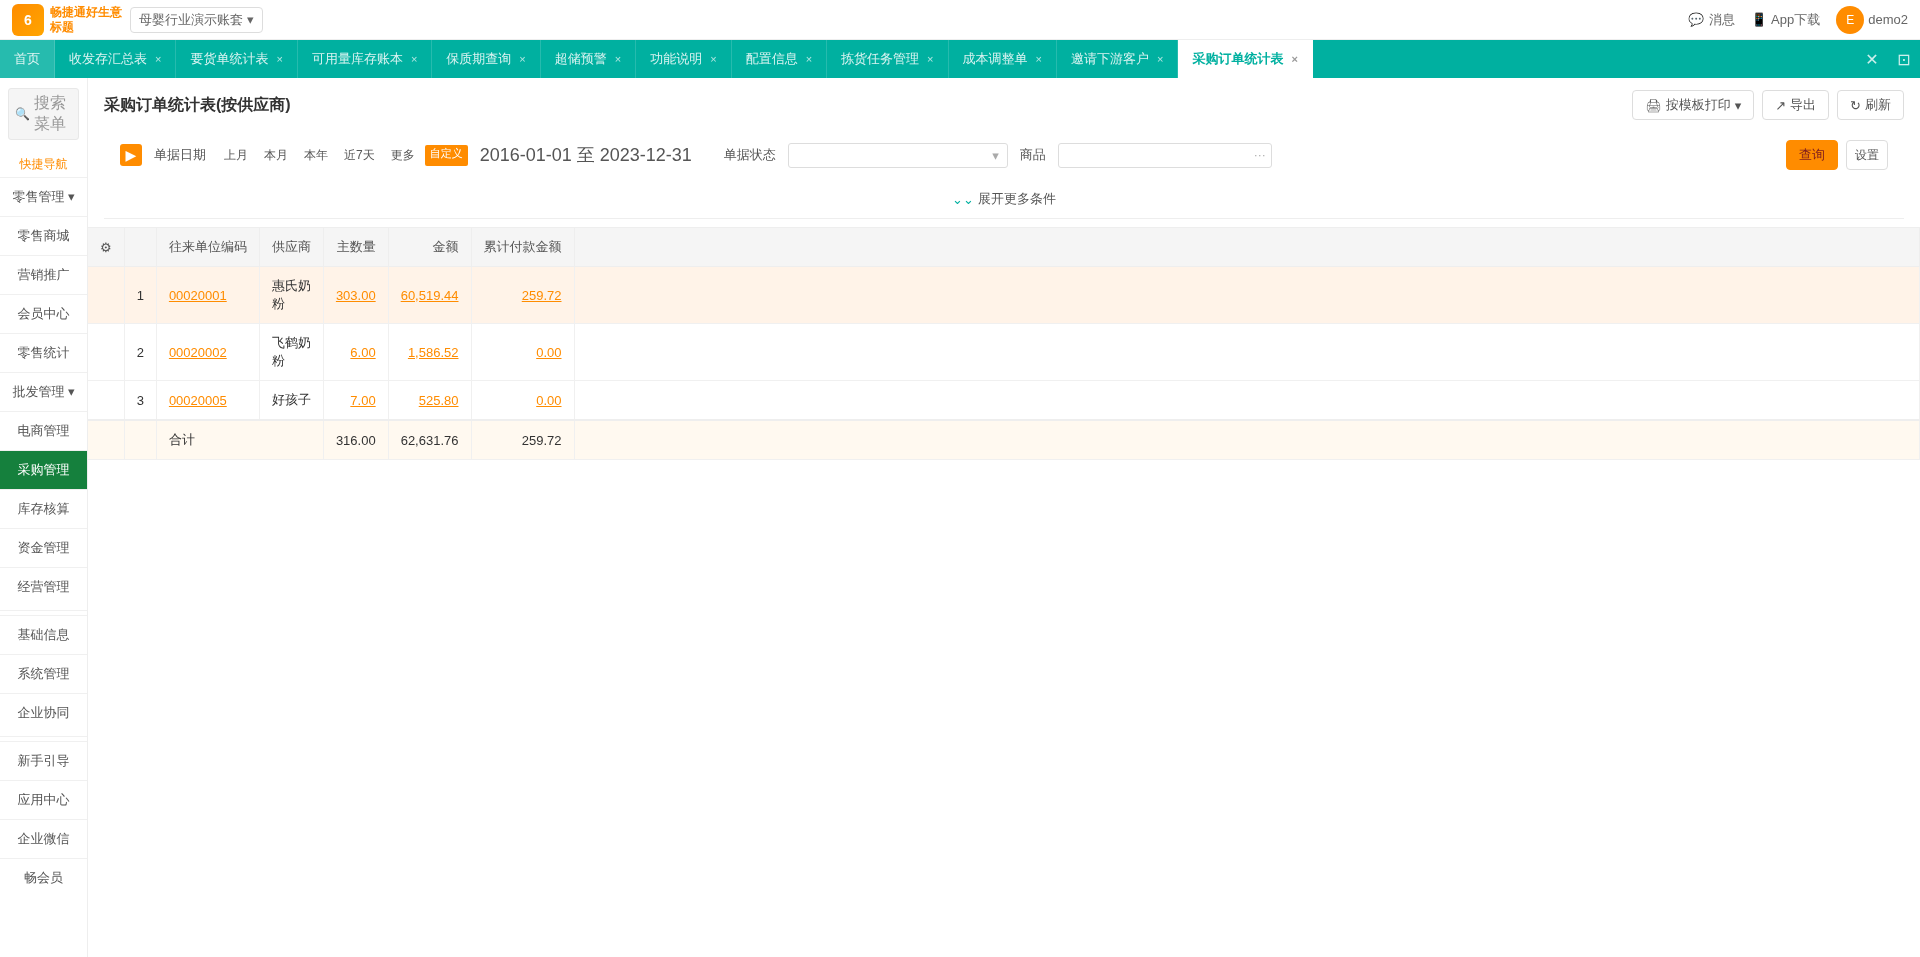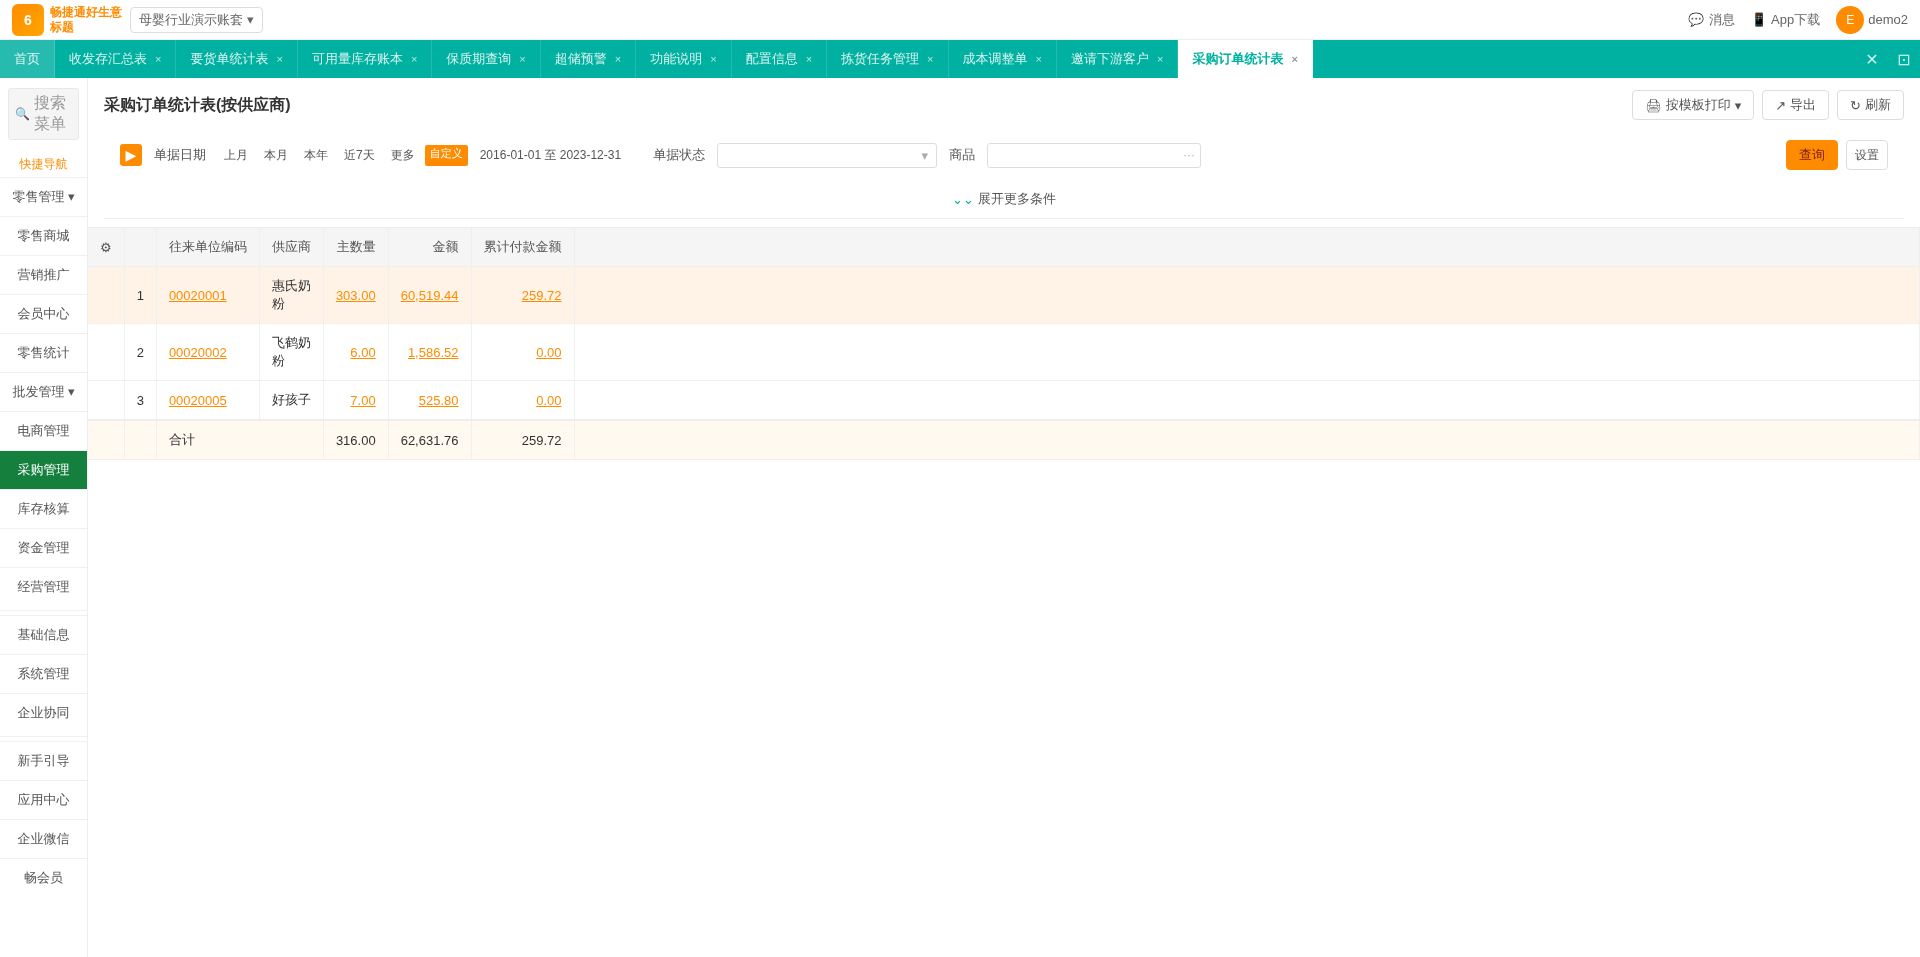--- a/index.html
+++ b/index.html
@@ -50,21 +50,21 @@
     .toolbar-btn.small { padding: 4px 8px; font-size: 12px; }
 
     
     .filter-area { background: #fff; padding: 10px 16px; border-bottom: 1px solid #eee; display: flex; align-items: center; gap: 12px; flex-wrap: wrap; }
     .filter-row { display: flex; align-items: center; gap: 12px; width: 100%; }
     .filter-toggle-btn { background: #ff8c00; color: #fff; border: none; width: 22px; height: 22px; border-radius: 3px; cursor: pointer; font-size: 14px; display: flex; align-items: center; justify-content: center; flex-shrink: 0; }
     .filter-label { color: #555; font-size: 13px; white-space: nowrap; }
     .filter-date-btns { display: flex; gap: 4px; }
     .filter-date-btn { padding: 2px 6px; font-size: 12px; color: #555; cursor: pointer; border: none; background: none; }
     .filter-custom-tag { background: #ff8c00; color: #fff; font-size: 11px; padding: 1px 5px; border-radius: 2px; }
-    .filter-date-range { color: #555; font-size: 12px; }
+    .filter-date-range { color: #555; font-size: 18px; }
     .filter-select { display: flex; align-items: center; gap: 4px; border: 1px solid #ddd; border-radius: 3px; padding: 4px 8px; background: #fff; min-width: 200px; cursor: pointer; font-size: 13px; color: #999; }
     .filter-select-arrow { margin-left: auto; color: #aaa; }
     .filter-input { border: 1px solid #ddd; border-radius: 3px; padding: 4px 8px; background: #fff; min-width: 200px; font-size: 13px; color: #999; }
     .filter-more-btn { display: flex; align-items: center; gap: 4px; color: #555; font-size: 13px; cursor: pointer; margin: 6px auto 0; }
     .filter-more-icon { color: #00b0a0; }
     .filter-input-wrapper { position: relative; display: flex; align-items: center; }
     .filter-dots { position: absolute; right: 6px; color: #aaa; font-size: 12px; cursor: pointer; }
 
     
     .table-container { flex: 1; overflow: auto; background: #fff; margin: 0; }

